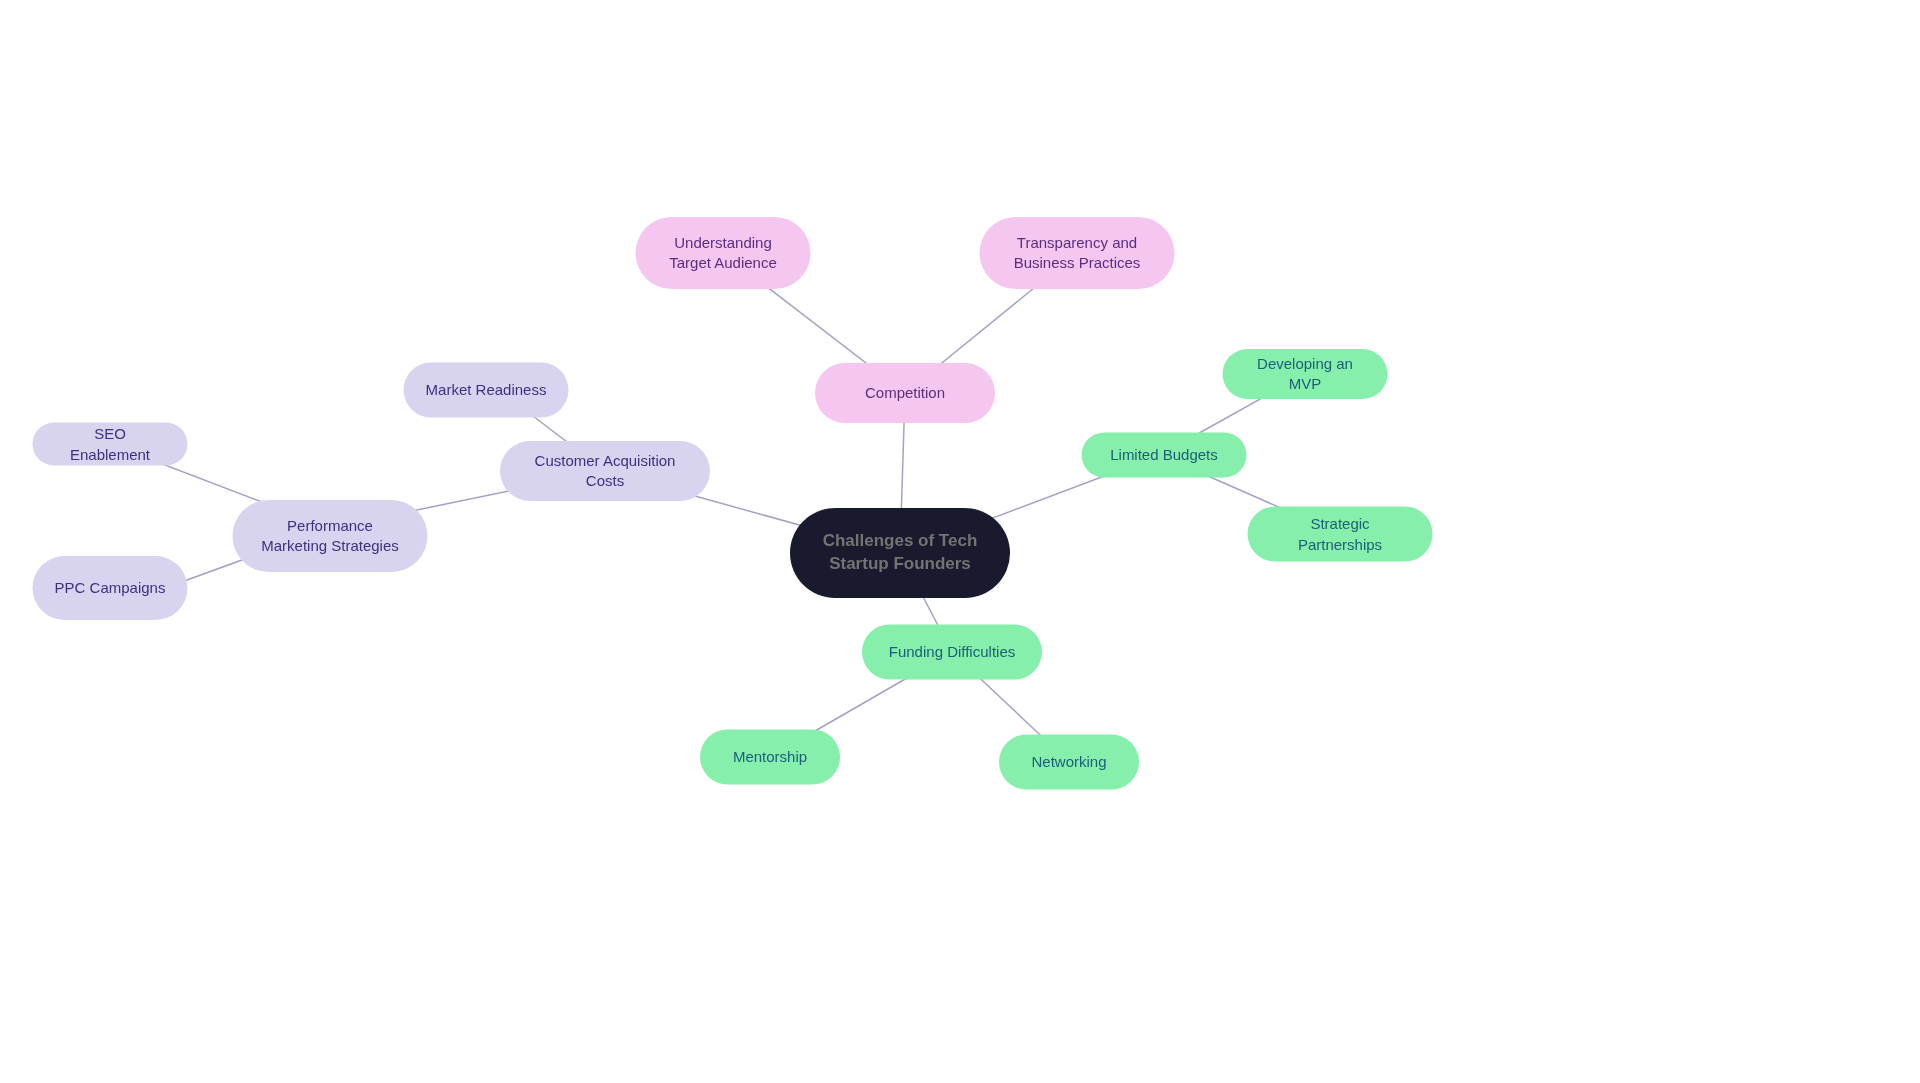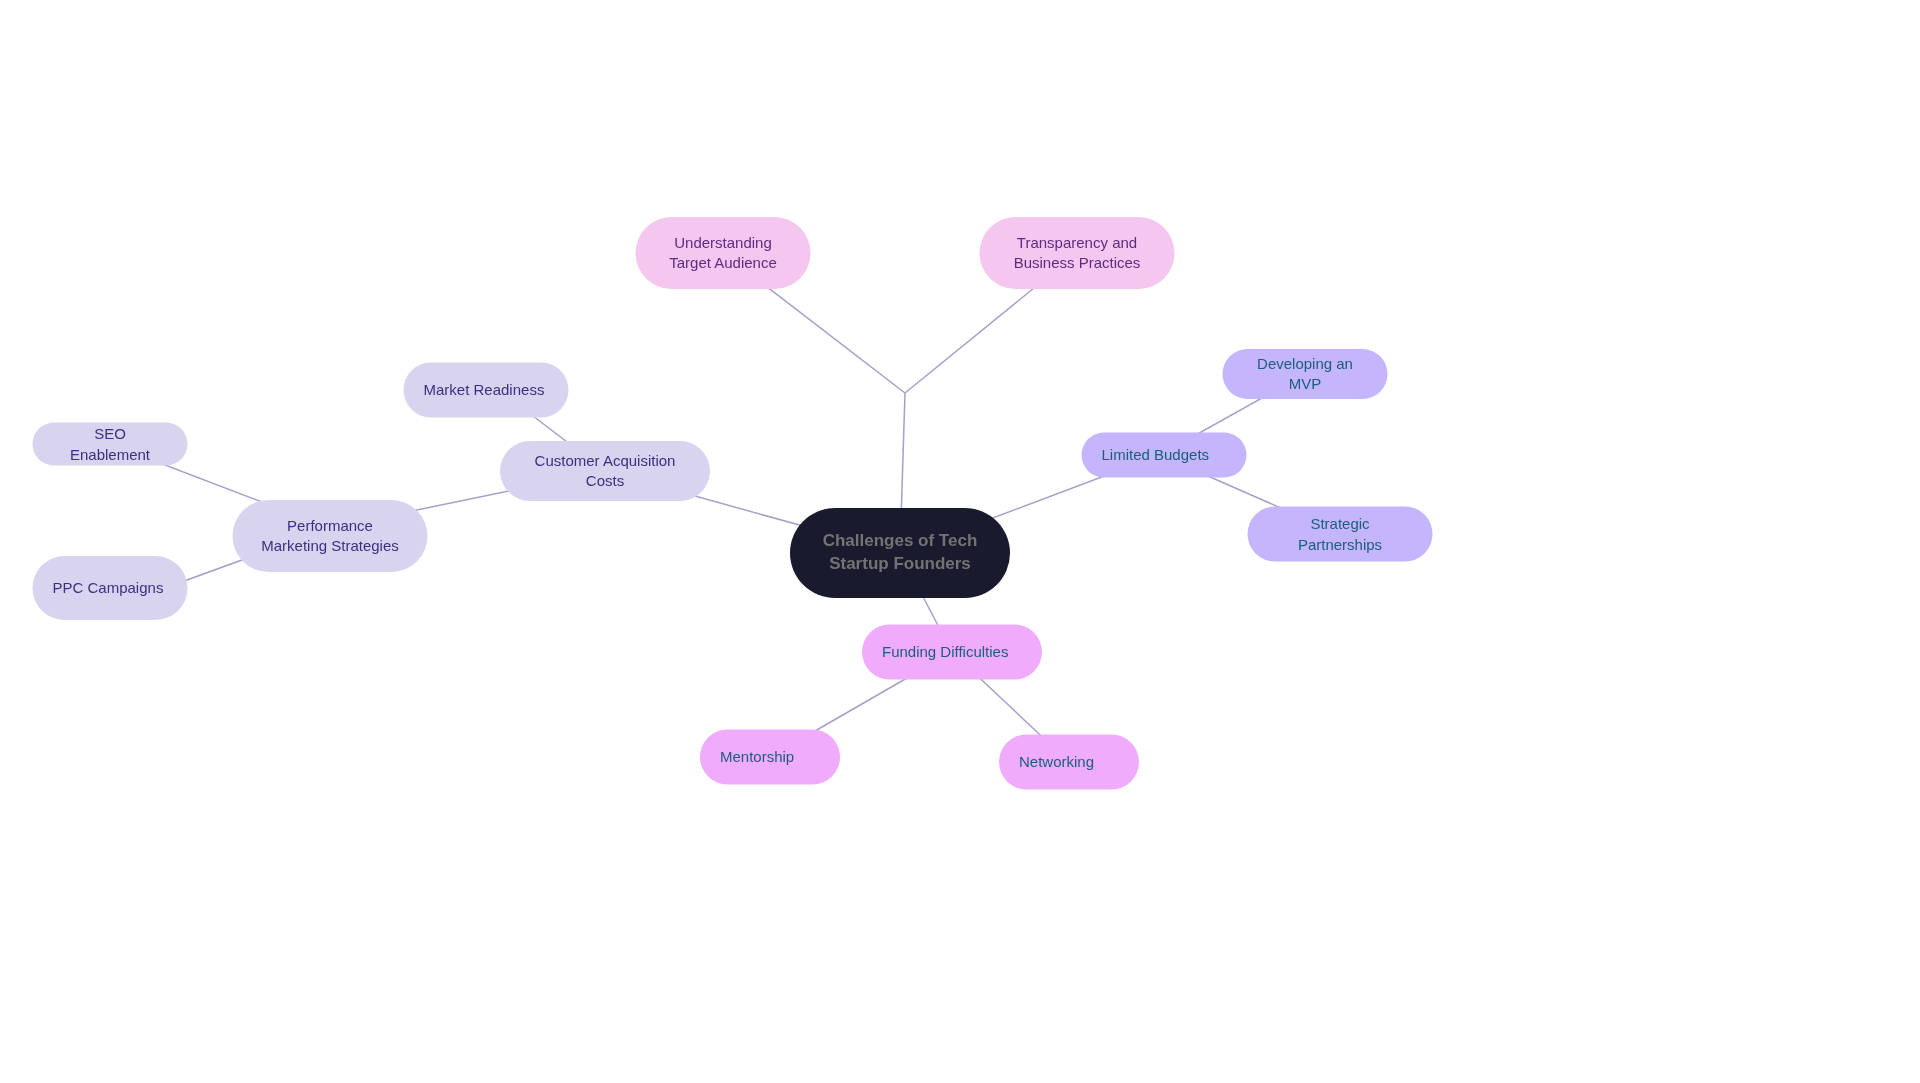--- a/index.html
+++ b/index.html
@@ -21,21 +21,21 @@
       top: 0; left: 0;
       width: 1920px;
       height: 1083px;
       pointer-events: none;
     }
     .node {
       position: absolute;
       border-radius: 50px;
       display: flex;
       align-items: center;
-      justify-content: flex-start;
+      justify-content: center;
       text-align: center;
       cursor: pointer;
       transform: translate(-50%, -50%);
     }
     .node-label {
       font-size: 15px;
       line-height: 1.35;
       padding: 12px 20px;
     }
     
@@ -54,27 +54,27 @@
       border: none;
     }
     
     .node-lavender {
       background: #d8d4f0;
       color: #3d3080;
       border: none;
     }
     
     .node-blue {
-      background: #c4b5fd;
+      background: #86efac;
       color: #1a5f7a;
       border: none;
     }
     
     .node-teal {
-      background: #f0abfc;
+      background: #86efac;
       color: #1a5f7a;
       border: none;
     }
   </style>
 </head>
 <body>
 
 <div id="canvas">
   <svg id="connections">
       <line x1="900" y1="553" x2="905" y2="393" stroke="#a89ec9" stroke-width="1.5"></line>
@@ -87,20 +87,23 @@
       <line x1="330" y1="528" x2="110" y2="608" stroke="#a89ec9" stroke-width="1.5"></line>
       <line x1="900" y1="553" x2="1160" y2="455" stroke="#a89ec9" stroke-width="1.5"></line>
       <line x1="1160" y1="455" x2="1305" y2="374" stroke="#a89ec9" stroke-width="1.5"></line>
       <line x1="1160" y1="455" x2="1340" y2="534" stroke="#a89ec9" stroke-width="1.5"></line>
       <line x1="900" y1="553" x2="952" y2="652" stroke="#a89ec9" stroke-width="1.5"></line>
       <line x1="952" y1="652" x2="770" y2="757" stroke="#a89ec9" stroke-width="1.5"></line>
       <line x1="952" y1="652" x2="1069" y2="762" stroke="#a89ec9" stroke-width="1.5"></line>
     </svg>
 <div class="node node-center" style="left: 900px; top: 553px; width: 220px; height: 90px;">
       <span class="node-label" style="font-size: 17px; font-weight: 600;">Challenges of Tech Startup Founders</span>
+    </div>
+    <div class="node node-pink" style="left: 905px; top: 393px; width: 180px; height: 60px;">
+      <span class="node-label">Competition</span>
     </div>
     <div class="node node-pink" style="left: 723px; top: 253px; width: 175px; height: 72px;">
       <span class="node-label">Understanding Target Audience</span>
     </div>
     <div class="node node-pink" style="left: 1077px; top: 253px; width: 195px; height: 72px;">
       <span class="node-label">Transparency and Business Practices</span>
     </div>
     <div class="node node-lavender" style="left: 605px; top: 471px; width: 210px; height: 60px;">
       <span class="node-label">Customer Acquisition Costs</span>
     </div>

